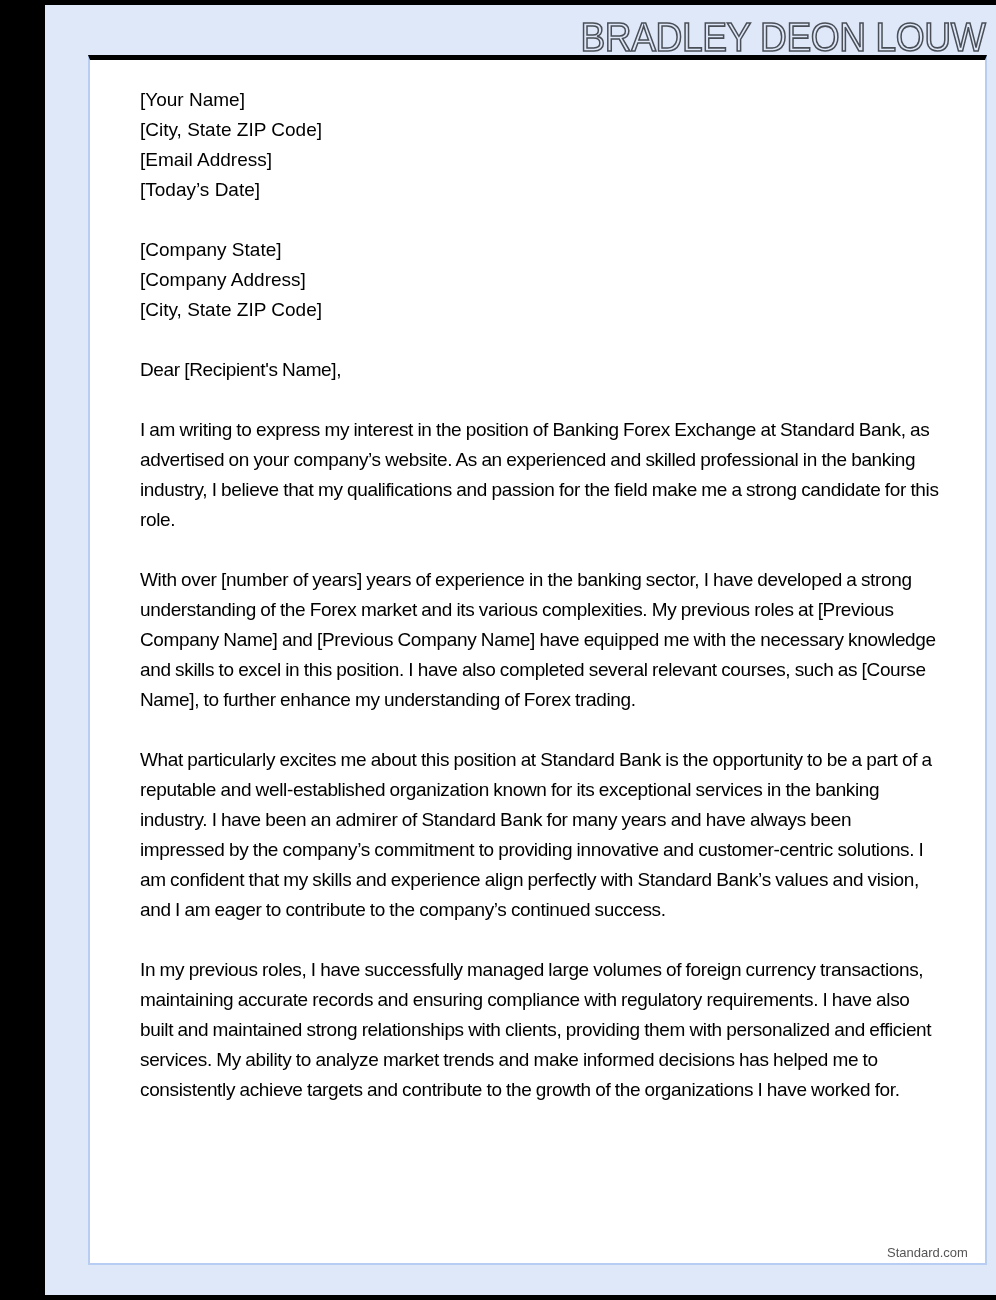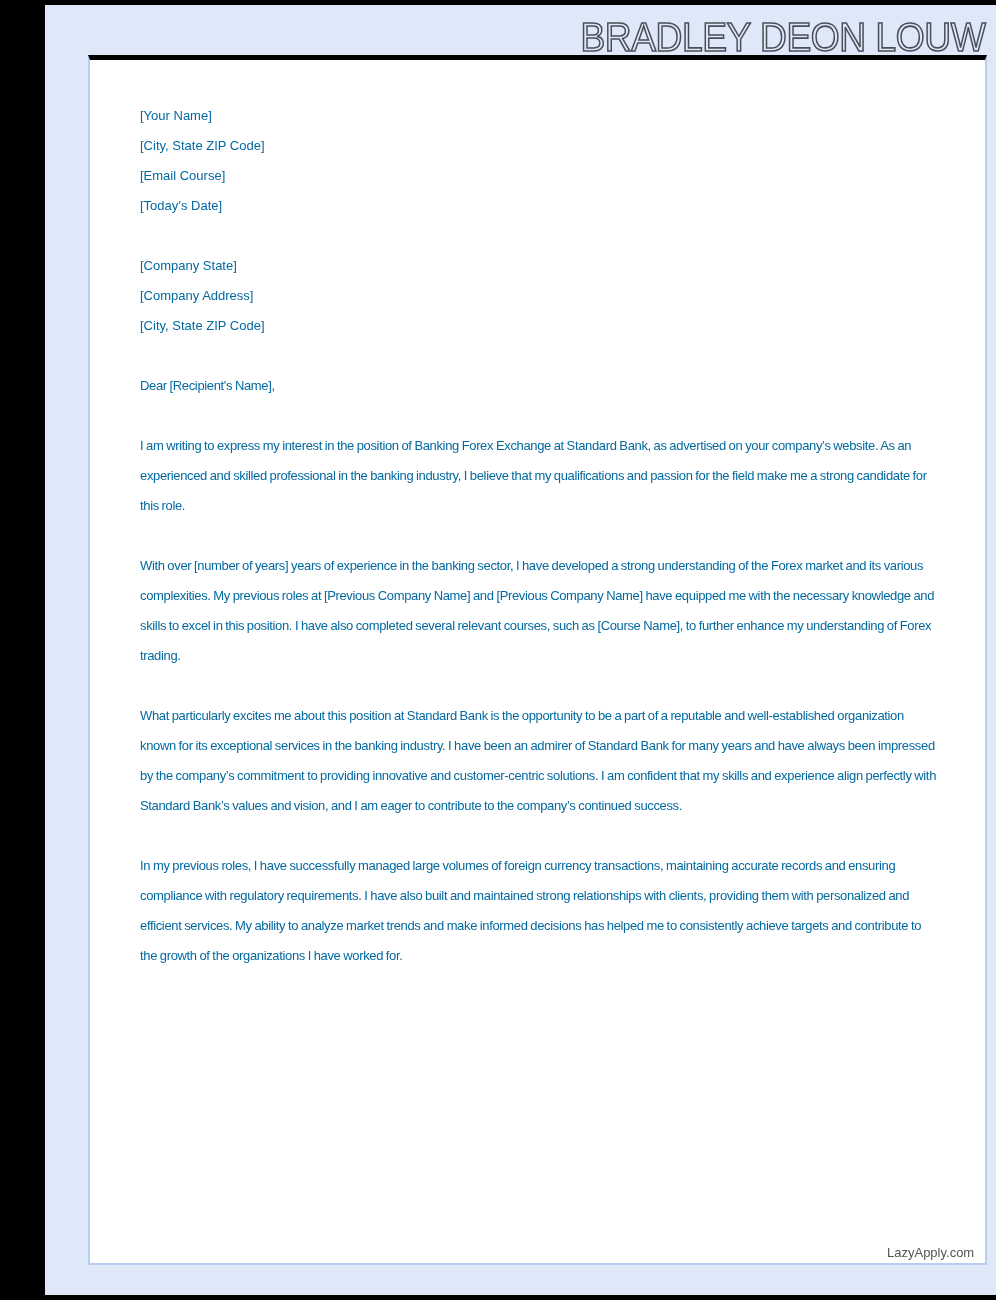--- a/index.html
+++ b/index.html
@@ -47,26 +47,26 @@
       height: 1203px;
       background: #ffffff;
       border-left: 2px solid #b7cdf2;
       border-right: 2px solid #b7cdf2;
       border-bottom: 2px solid #b7cdf2;
       border-top: 5px solid #000;
     }
     .letter {
       position: absolute;
       left: 95px;
-      top: 96px;
+      top: 80px;
       width: 800px;
       font-family: "Liberation Sans", sans-serif;
-      font-size: 13px;
+      font-size: 19px;
       line-height: 30px;
-      color: #0369a1;
+      color: #000000;
       z-index: 2;
     }
     .letter .block {
       margin: 0 0 30px 0;
     }
     .letter .line {
       display: block;
       white-space: nowrap;
     }
     .letter p {
@@ -91,32 +91,32 @@
 
 <div class="frame">
   <h1 class="header-name">BRADLEY DEON LOUW</h1>
 
   <div class="card"></div>
 
   <div class="letter">
     <div class="block">
       <span class="line">[Your Name]</span>
       <span class="line">[City, State ZIP Code]</span>
-      <span class="line">[Email Course]</span>
+      <span class="line">[Email Address]</span>
       <span class="line">[Today’s Date]</span>
     </div>
 
     <div class="block">
       <span class="line">[Company State]</span>
       <span class="line">[Company Address]</span>
       <span class="line">[City, State ZIP Code]</span>
     </div>
 
     <p>Dear [Recipient's Name],</p>
 
     <p>I am writing to express my interest in the position of Banking Forex Exchange at Standard Bank, as advertised on your company’s website. As an experienced and skilled professional in the banking industry, I believe that my qualifications and passion for the field make me a strong candidate for this role.</p>
     <p>With over [number of years] years of experience in the banking sector, I have developed a strong understanding of the Forex market and its various complexities. My previous roles at [Previous Company Name] and [Previous Company Name] have equipped me with the necessary knowledge and skills to excel in this position. I have also completed several relevant courses, such as [Course Name], to further enhance my understanding of Forex trading.</p>
     <p>What particularly excites me about this position at Standard Bank is the opportunity to be a part of a reputable and well-established organization known for its exceptional services in the banking industry. I have been an admirer of Standard Bank for many years and have always been impressed by the company’s commitment to providing innovative and customer-centric solutions. I am confident that my skills and experience align perfectly with Standard Bank’s values and vision, and I am eager to contribute to the company’s continued success.</p>
     <p>In my previous roles, I have successfully managed large volumes of foreign currency transactions, maintaining accurate records and ensuring compliance with regulatory requirements. I have also built and maintained strong relationships with clients, providing them with personalized and efficient services. My ability to analyze market trends and make informed decisions has helped me to consistently achieve targets and contribute to the growth of the organizations I have worked for.</p>
   </div>
 
-  <div class="watermark">LazyApply.com</div>
+  <div class="watermark">Standard.com</div>
 </div>
 
 </body></html>

